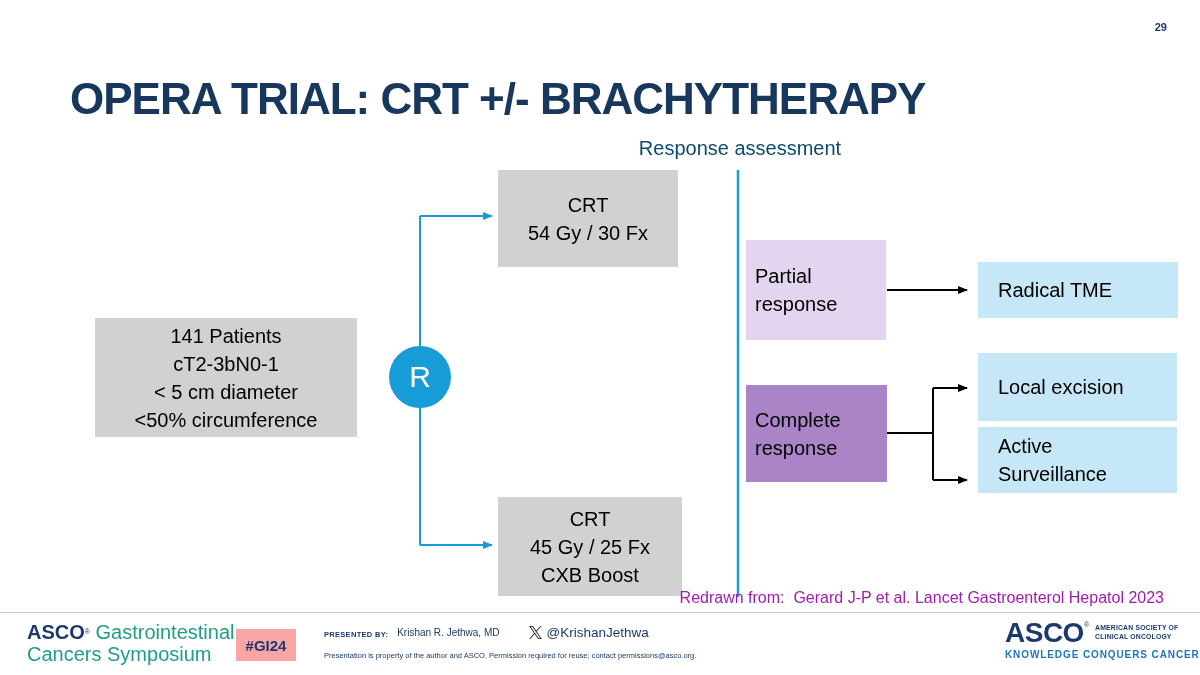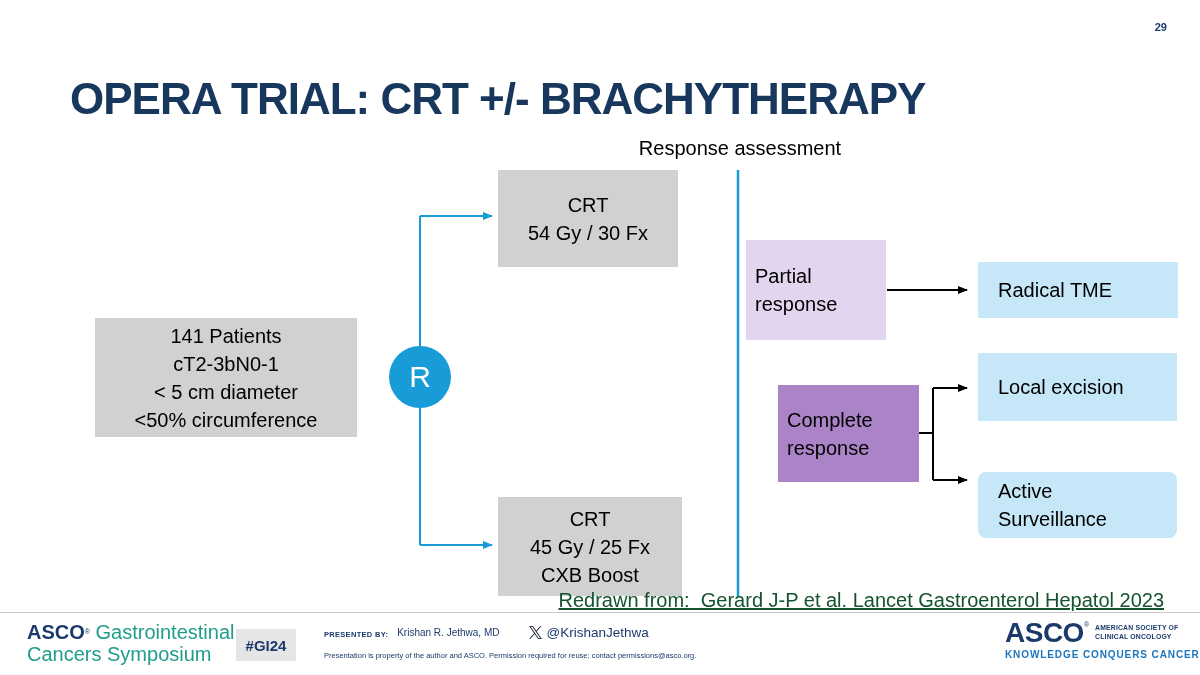--- a/index.html
+++ b/index.html
@@ -9,58 +9,58 @@
   }
   .page-number {
     position:absolute; top:21px; right:33px; font-size:11px; font-weight:bold; color:#1b3a6b;
   }
   .title {
     position:absolute; left:70px; top:74px; margin:0; font-size:44px; font-weight:bold;
     color:#17375c; letter-spacing:-1px; white-space:nowrap;
   }
   .response-label {
     position:absolute; left:592px; top:137px; width:296px; text-align:center;
-    font-size:20px; color:#000000;
+    font-size:20px; color:#0c4a6e;
   }
   svg.connectors { position:absolute; left:0; top:0; pointer-events:none; }
   .box { position:absolute; box-sizing:border-box; font-size:20px; line-height:1.4; }
   .gray-box {
     background:#d1d1d1; display:flex; align-items:center; justify-content:center;
     text-align:center; white-space:pre-line;
   }
   .side-box { display:flex; align-items:center; padding-left:9px; }
   .purple-light { background:#e3d5ef; }
   .purple { background:#ab84c8; }
   .blue-light { background:#c6e7f7; padding-left:20px; }
   #patients-box { left:95px;  top:318px; width:262px; height:119px; }
   #crt-top-box  { left:498px; top:170px; width:180px; height:97px;  }
   #crt-bottom-box { left:498px; top:497px; width:184px; height:99px; }
   #partial-box  { left:746px; top:240px; width:140px; height:100px;align-items:center; }
-  #complete-box { left:746px; top:385px; width:141px; height:97px;margin-left:32px;  }
+  #complete-box { left:746px; top:385px; width:141px; height:97px;  }
   #tme-box      { left:978px; top:262px; width:200px; height:56px;  }
   #excision-box { left:978px; top:353px; width:199px; height:68px;  }
-  #surveillance-box { left:978px; top:472px; width:199px; height:66px;border-radius:8px; }
+  #surveillance-box { left:978px; top:427px; width:199px; height:66px; }
   #surveillance-box span { display:block; width:130px; }
   #partial-box span, #complete-box span { display:block; width:118px; }
   .r-circle {
     position:absolute; left:389px; top:346px; width:62px; height:62px;
     background:#189cd8; border-radius:50%; color:#fff; font-size:30px;
     display:flex; align-items:center; justify-content:center;
   }
   .citation {
-    position:absolute; top:589px; right:36px; font-size:20px; color:#14532d; white-space:pre;text-decoration:underline;
+    position:absolute; top:589px; right:36px; font-size:16px; color:#a21caf; white-space:pre;
   }
   .footer-divider { position:absolute; left:0; top:612px; width:1200px; height:1px; background:#c9c9c9; }
   .footer { position:absolute; left:0; top:613px; width:1200px; height:62px; background:#fff; }
   .symposium-logo { position:absolute; left:27px; top:8px; font-size:20px; line-height:22px; white-space:nowrap; }
   .symposium-logo .asco-word { color:#1b3a6b; font-weight:bold; }
   .symposium-logo .tm { font-size:7px; vertical-align:top; color:#1b3a6b; }
   .symposium-logo .teal { color:#1f9d8b; }
   .hashtag-badge {
-    position:absolute; left:236px; top:16px; width:60px; height:32px; background:#e5e5e5;
+    position:absolute; left:236px; top:16px; width:60px; height:32px; background:#fca5a5;
     color:#1b3a6b; font-weight:bold; font-size:15px; display:flex; align-items:center; justify-content:center;
   }
   .presented-row { position:absolute; left:324px; top:12px; display:flex; align-items:center; }
   .presented-by { font-size:7.5px; font-weight:bold; color:#1b3a6b; letter-spacing:.3px; margin-top:4px; }
   .presenter-name { font-size:10px; color:#1b3a6b; margin-left:9px; }
   .x-icon { margin-left:30px; margin-right:4px; display:inline-flex; }
   .twitter-handle { font-size:13.5px; color:#1b3a6b; }
   .disclaimer { position:absolute; left:324px; top:38px; font-size:7.5px; color:#1b3a6b; }
   .asco-logo { position:absolute; left:1005px; top:6px; }
   .asco-logo .row1 { display:flex; align-items:flex-start; }

